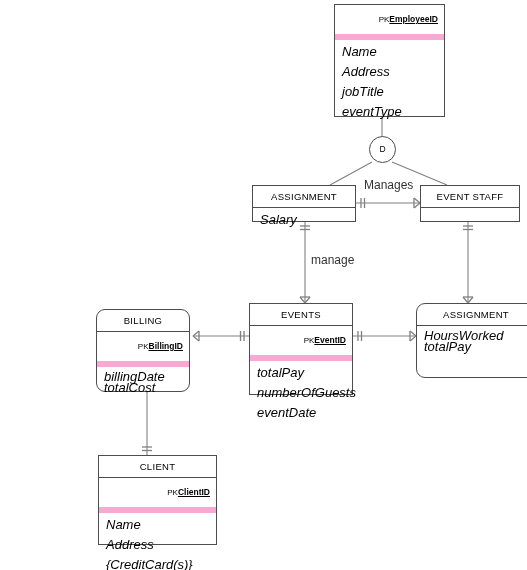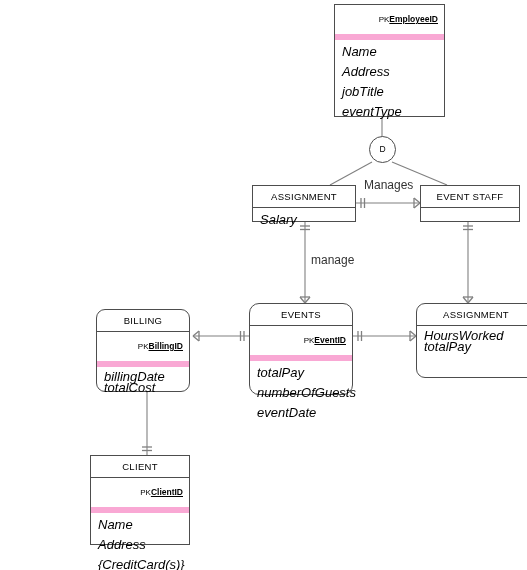--- a/index.html
+++ b/index.html
@@ -200,41 +200,41 @@
     <div class="ent-title">BILLING</div>
     <div class="pk-row">
       <span class="pk-tag">PK</span><span class="pk-name">BillingID</span>
     </div>
     <div class="attr-list">
       <div class="attr tight">billingDate</div>
       <div class="attr tight">totalCost</div>
     </div>
   </div>
 
-  <div class="entity" style="left:249px; top:303px; width:104px; height:92px;border-radius:10px;">
+  <div class="entity" style="left:249px; top:303px; width:104px; height:92px;">
     <div class="ent-title">EVENTS</div>
     <div class="pk-row">
       <span class="pk-tag">PK</span><span class="pk-name">EventID</span>
     </div>
     <div class="attr-list">
       <div class="attr">totalPay</div>
       <div class="attr">numberOfGuests</div>
       <div class="attr">eventDate</div>
     </div>
   </div>
 
   <div class="entity rounded" style="left:416px; top:303px; width:120px; height:75px;">
     <div class="ent-title">ASSIGNMENT</div>
     <div class="attr-list">
       <div class="attr tight">HoursWorked</div>
       <div class="attr tight">totalPay</div>
     </div>
   </div>
 
-  <div class="entity" style="left:90px; top:455px; width:100px; height:90px;">
+  <div class="entity" style="left:98px; top:455px; width:119px; height:90px;">
     <div class="ent-title">CLIENT</div>
     <div class="pk-row">
       <span class="pk-tag">PK</span><span class="pk-name">ClientID</span>
     </div>
     <div class="attr-list">
       <div class="attr">Name</div>
       <div class="attr">Address</div>
       <div class="attr">{CreditCard(s)}</div>
     </div>
   </div>

